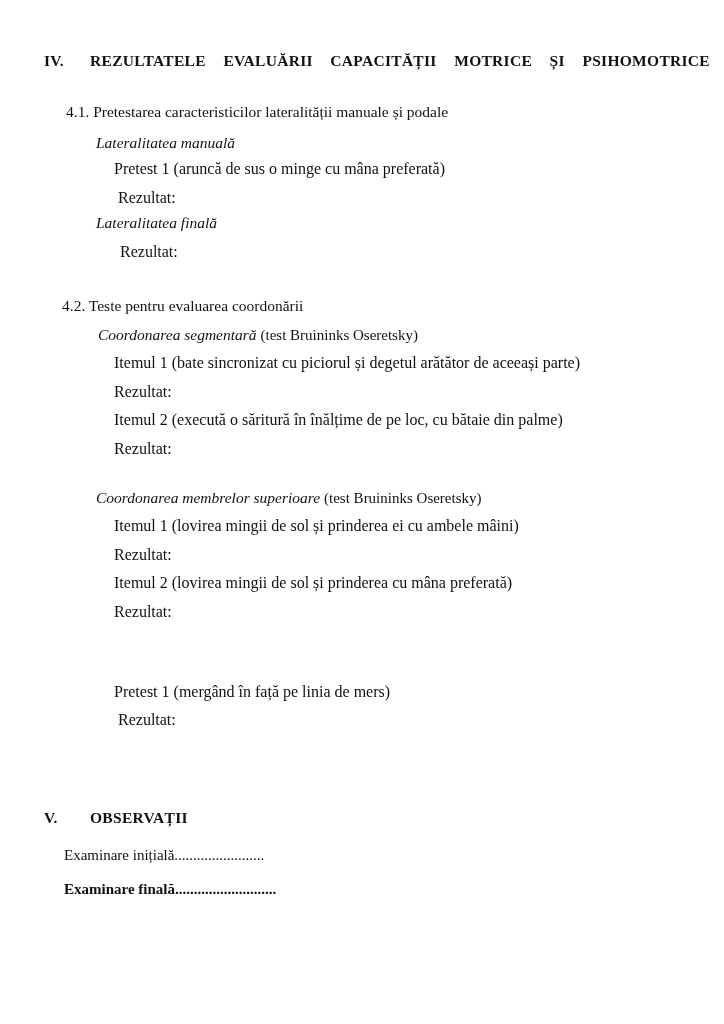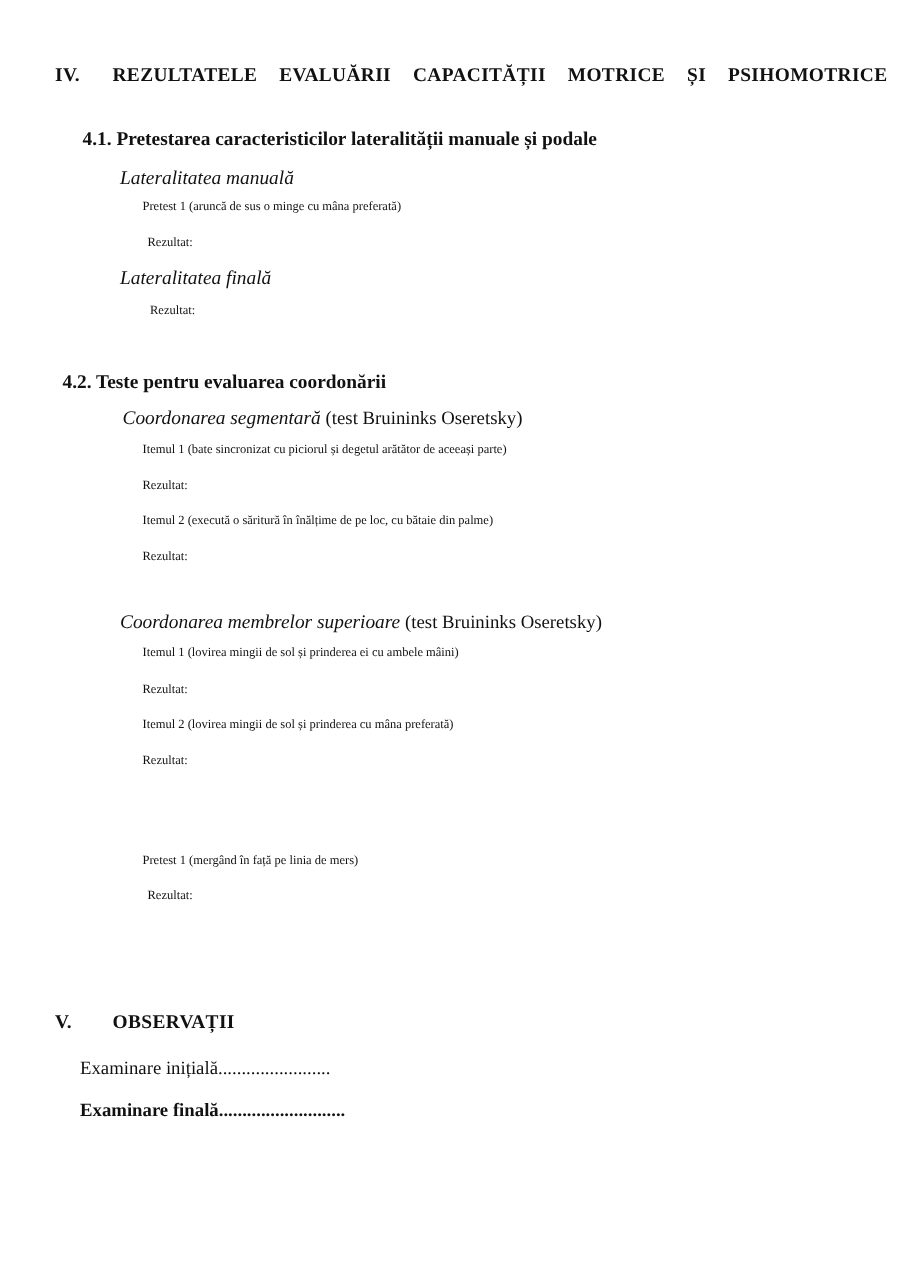--- a/index.html
+++ b/index.html
@@ -52,21 +52,21 @@
   .roman-heading.compact .roman-title {
     word-spacing: normal;
   }
   .roman-heading.compact .roman-title::after {
     content: none;
   }
 
   
   .sub-heading {
     position: absolute;
-    font-weight: bold;
+    font-weight: normal;
     font-size: 15.5px;
     white-space: nowrap;
   }
   .sub-heading .paren {
     font-size: 14px;
   }
 
   
   .group-label {
     position: absolute;
@@ -78,21 +78,21 @@
   }
   .group-label .plain {
     font-style: normal;
     font-size: 15px;
     margin-top: 40px;
   }
 
   
   .body-line {
     position: absolute;
-    font-size: 10px;
+    font-size: 16px;
     white-space: nowrap;
   }
 
   .dotted-line {
     position: absolute;
     font-size: 15px;
     white-space: nowrap;
   }
 </style>
 </head>
@@ -113,21 +113,21 @@
 
   <div class="body-line" style="top:160px; left:114px;">Pretest 1 (aruncă de sus o minge cu mâna preferată)</div>
   <div class="body-line" style="top:189px; left:118px;">Rezultat:</div>
 
   <div class="group-label" style="top:214px; left:96px;">
     <span class="ital">Lateralitatea finală</span>
   </div>
 
   <div class="body-line" style="top:243px; left:120px;">Rezultat:</div>
 
-  <div class="sub-heading" style="top:297px; left:50px;">4.2. Teste pentru evaluarea coordonării</div>
+  <div class="sub-heading" style="top:297px; left:62px;">4.2. Teste pentru evaluarea coordonării</div>
 
   <div class="group-label" style="top:326px; left:98px;">
     <span class="ital">Coordonarea segmentară</span>
     <span class="plain">(test Bruininks Oseretsky)</span>
   </div>
 
   <div class="body-line" style="top:354px; left:114px;">Itemul 1 (bate sincronizat cu piciorul și degetul arătător de aceeași parte)</div>
   <div class="body-line" style="top:383px; left:114px;">Rezultat:</div>
   <div class="body-line" style="top:411px; left:114px;">Itemul 2 (execută o săritură în înălțime de pe loc, cu bătaie din palme)</div>
   <div class="body-line" style="top:440px; left:114px;">Rezultat:</div>

